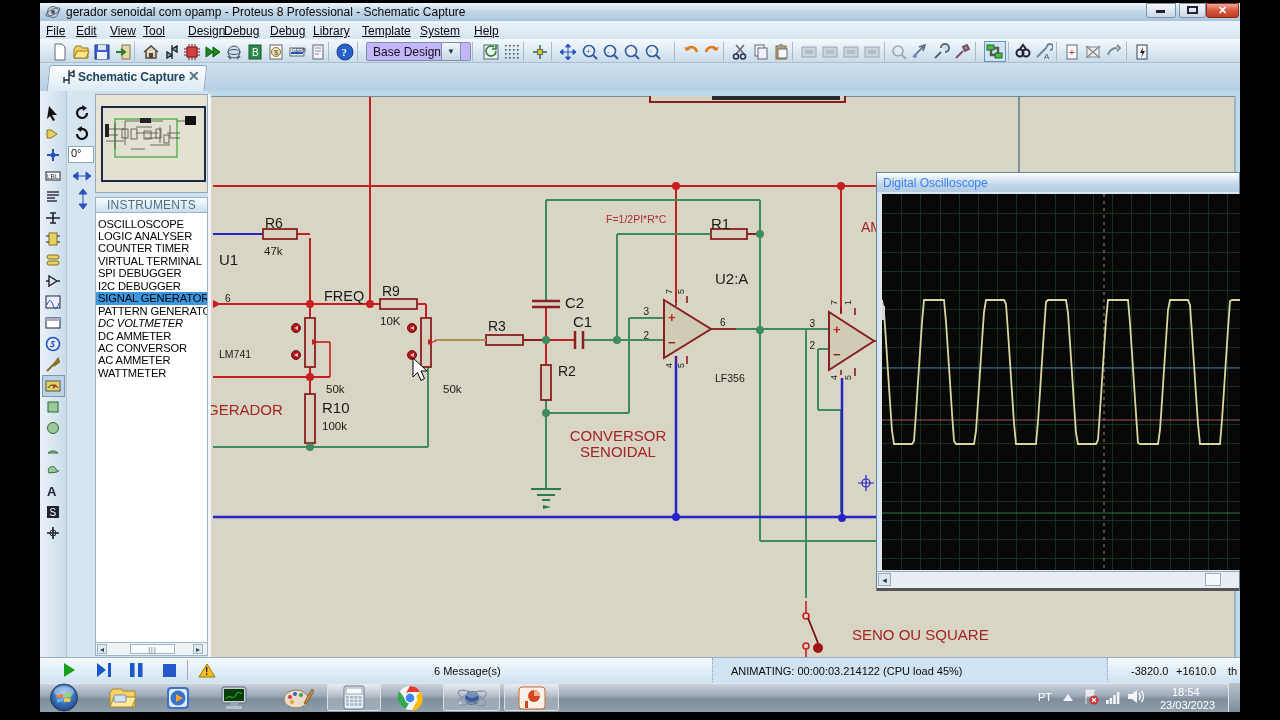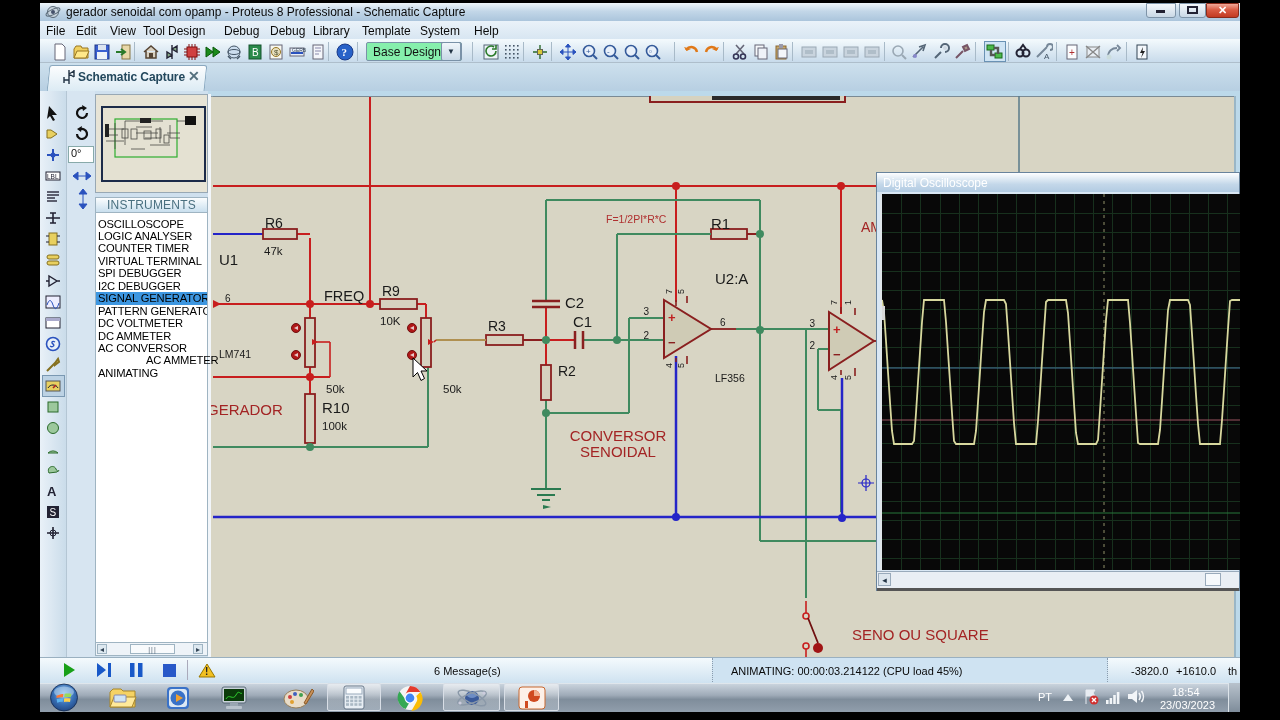--- a/index.html
+++ b/index.html
@@ -1,18 +1,18 @@
 <!DOCTYPE html>
 <html><head><meta charset="utf-8">
 <style>
 html,body{margin:0;padding:0;background:#000;width:1280px;height:720px;overflow:hidden;}
 *{box-sizing:border-box;}
 body{font-family:"Liberation Sans",sans-serif;position:relative;width:1280px;height:720px;}
 .abs{position:absolute;}
-.mi{position:absolute;top:24px;font-size:12px;color:#0a0a0a;}
+.mi{position:absolute;top:24px;font-size:12px;color:#0a0a0a;text-decoration:underline;}
 .ii{position:absolute;left:98px;width:109px;font-size:11.2px;letter-spacing:-0.15px;color:#000;white-space:nowrap;overflow:hidden;z-index:6;}
 .st{position:absolute;font-size:11px;color:#0a0a0a;z-index:12;}
 </style></head>
 <body>
 <div class="abs" style="left:40px;top:3px;width:1200px;height:680px;background:#cfe0ee;"></div>
 <div class="abs" style="left:40px;top:3px;width:1200px;height:18px;background:linear-gradient(#eef5fa,#c3d7e8 45%,#abc5dc);"></div>
 <svg class="abs" style="left:45px;top:4px" width="16" height="16">
     <circle cx="8" cy="8" r="5.5" fill="#c8d4de" stroke="#5a6a78"></circle>
     <circle cx="8" cy="8" r="2" fill="#44506a"></circle>
     <ellipse cx="8" cy="8" rx="7.5" ry="2.6" fill="none" stroke="#5a6a78" transform="rotate(-25 8 8)"></ellipse>
@@ -21,21 +21,21 @@
 <div class="abs" style="left:1146px;top:3px;width:30px;height:15px;background:linear-gradient(#f4f8fb,#c9d8e6);border:1px solid #7e94a8;border-radius:0 0 3px 3px;"></div>
 <div class="abs" style="left:1156px;top:10px;width:9px;height:3px;background:#223;"></div>
 <div class="abs" style="left:1179px;top:3px;width:27px;height:15px;background:linear-gradient(#f4f8fb,#c9d8e6);border:1px solid #7e94a8;border-radius:0 0 3px 3px;"></div>
 <div class="abs" style="left:1187px;top:6px;width:11px;height:8px;border:2px solid #223;"></div>
 <div class="abs" style="left:1206px;top:3px;width:33px;height:15px;background:linear-gradient(#f0a898,#d95b43 45%,#c23a22);border:1px solid #8a2a1a;border-radius:0 0 3px 3px;color:#fff;font-size:11px;font-weight:bold;text-align:center;line-height:13px;">✕</div>
 <div class="abs" style="left:40px;top:21px;width:1200px;height:18px;background:linear-gradient(#eaf2f9,#d8e6f2);"></div>
 <div class="mi" style="left:46px;">File</div>
 <div class="mi" style="left:76px;">Edit</div>
 <div class="mi" style="left:110px;">View</div>
 <div class="mi" style="left:143px;">Tool</div>
-<div class="mi" style="left:168px;text-align:right;">Design</div>
+<div class="mi" style="left:188px;text-align:right;">Design</div>
 <div class="mi" style="left:224px;">Debug</div>
 <div class="mi" style="left:270px;">Debug</div>
 <div class="mi" style="left:313px;">Library</div>
 <div class="mi" style="left:362px;">Template</div>
 <div class="mi" style="left:420px;">System</div>
 <div class="mi" style="left:474px;text-align:center;">Help</div>
 <div class="abs" style="left:40px;top:39px;width:1200px;height:24px;background:linear-gradient(#f4fafd,#d5e4f0 70%,#c8dbeb);border-bottom:1px solid #aebecb;"></div>
 <svg class="abs" style="left:51px;top:43px" width="18" height="18" viewBox="0 0 18 18">
     <path d="M4 1h7l3 3v13H4z" fill="#fff" stroke="#667"></path>
   </svg>
@@ -86,21 +86,21 @@
     <text x="4" y="9" font-size="5" fill="#345">GERB</text>
   </svg>
 <svg class="abs" style="left:309px;top:43px" width="18" height="18" viewBox="0 0 18 18">
     <rect x="4" y="2" width="10" height="14" fill="#f4f6fa" stroke="#667"></rect>
     <path d="M6 5h6M6 8h6M6 11h4" stroke="#88a"></path>
   </svg>
 <svg class="abs" style="left:336px;top:43px" width="18" height="18" viewBox="0 0 18 18">
     <circle cx="9" cy="9" r="8" fill="#2862c8" stroke="#1a3a88"></circle>
     <text x="5.5" y="13" font-size="11" fill="#fff" font-weight="bold" font-family="Liberation Serif">?</text>
   </svg>
-<div class="abs" style="left:366px;top:42px;width:96px;height:19px;background:#86efac;border:1px solid #7a92a8;border-radius:2px;font-size:12px;color:#111;padding:2px 0 12px 6px;">Base Design</div>
+<div class="abs" style="left:366px;top:42px;width:105px;height:19px;background:#c4b5fd;border:1px solid #7a92a8;border-radius:2px;font-size:12px;color:#111;padding:2px 0 12px 6px;">Base Design</div>
 <div class="abs" style="left:441px;top:42px;width:20px;height:19px;background:linear-gradient(#f0f6fa,#c8d8e6);border:1px solid #7a92a8;border-radius:2px;font-size:8px;color:#234;text-align:center;line-height:18px;">▼</div>
 <svg class="abs" style="left:482px;top:43px" width="18" height="18" viewBox="0 0 18 18">
     <rect x="2" y="2" width="14" height="14" fill="#eef4f8" stroke="#567"></rect>
     <path d="M12 4a5 5 0 1 0 2 4M14 2v4h-4" stroke="#2a7a2a" stroke-width="1.6" fill="none"></path>
   </svg>
 <svg class="abs" style="left:503px;top:43px" width="18" height="18" viewBox="0 0 18 18">
     <g fill="#456">
       <rect x="2" y="2" width="1.6" height="1.6"></rect>
       <rect x="2" y="6" width="1.6" height="1.6"></rect>
       <rect x="2" y="10" width="1.6" height="1.6"></rect>
@@ -366,25 +366,25 @@
 <div class="abs" style="left:95px;top:213px;width:113px;height:429px;background:#fff;border-left:1px solid #9fb4c2;border-right:1px solid #9fb4c2;"></div>
 <div class="abs" style="left:96px;top:292px;width:111px;height:13px;background:#3d96e0;z-index:5;"></div>
 <div class="ii" style="top:217.5px;">OSCILLOSCOPE</div>
 <div class="ii" style="top:229.95px;">LOGIC ANALYSER</div>
 <div class="ii" style="top:242.39999999999998px;">COUNTER TIMER</div>
 <div class="ii" style="top:254.84999999999997px;">VIRTUAL TERMINAL</div>
 <div class="ii" style="top:267.29999999999995px;">SPI DEBUGGER</div>
 <div class="ii" style="top:279.74999999999994px;">I2C DEBUGGER</div>
 <div class="ii" style="top:292.19999999999993px;">SIGNAL GENERATOR</div>
 <div class="ii" style="top:304.6499999999999px;">PATTERN GENERATO</div>
-<div class="ii" style="top:317.0999999999999px;">DC VOLTMETER</div>
+<div class="ii" style="top:317.0999999999999px;font-style:italic;">DC VOLTMETER</div>
 <div class="ii" style="top:329.5499999999999px;">DC AMMETER</div>
 <div class="ii" style="top:341.9999999999999px;">AC CONVERSOR</div>
-<div class="ii" style="top:354.4499999999999px;margin-left:48px;">AC AMMETER</div>
-<div class="ii" style="top:366.89999999999986px;">ANIMATING</div>
+<div class="ii" style="top:354.4499999999999px;">AC AMMETER</div>
+<div class="ii" style="top:366.89999999999986px;">WATTMETER</div>
 <div class="abs" style="left:95px;top:642px;width:113px;height:14px;background:#eef3f8;border:1px solid #9fb4c2;"></div>
 <div class="abs" style="left:97px;top:644px;width:10px;height:10px;background:#dde8f0;border:1px solid #9fb4c2;font-size:8px;line-height:9px;text-align:center;color:#345;">◂</div>
 <div class="abs" style="left:130px;top:644px;width:45px;height:10px;background:#f8fafc;border:1px solid #9fb4c2;font-size:7px;line-height:9px;text-align:center;color:#567;letter-spacing:1px;">|||</div>
 <div class="abs" style="left:193px;top:644px;width:10px;height:10px;background:#dde8f0;border:1px solid #9fb4c2;font-size:8px;line-height:9px;text-align:center;color:#345;">▸</div>
 <div class="abs" style="left:208px;top:91px;width:1032px;height:566px;background:#bcd9ea;"></div>
 <div class="abs" style="left:208px;top:94px;width:3px;height:563px;background:#f2f6fa;"></div>
 <div class="abs" style="left:211px;top:96px;width:1025px;height:561px;background:#d8d5c4;border-top:1px solid #8a9aa5;"></div>
 <svg class="abs" style="left:211px;top:96px;z-index:3" width="1025" height="561" viewBox="0 0 1025 561">
 <line x1="2" y1="0.5" x2="1024" y2="0.5" stroke="#7a8a94" stroke-width="1"></line>
 <line x1="808" y1="0" x2="808" y2="76" stroke="#5a7a8a" stroke-width="1.5"></line>
@@ -537,21 +537,21 @@
 <text x="407" y="345" font-size="15" fill="#a32424" text-anchor="middle">CONVERSOR</text>
 <text x="407" y="361" font-size="15" fill="#a32424" text-anchor="middle">SENOIDAL</text>
 <g stroke="#2424c8" stroke-width="1.2" fill="none">
       <circle cx="655" cy="387" r="4"></circle>
       <path d="M655 379v16M647 387h16"></path>
     </g>
 <path d="M202 262l0 19 4.5-4.5 3.5 8 3.5-2-3.5-7.5 6 0z" fill="#fff" stroke="#000" stroke-width="1"></path>
 </svg>
 <div class="abs" style="left:876px;top:172px;width:364px;height:419px;background:#d9e7f4;border:1px solid #68839c;z-index:5;"></div>
 <div class="abs" style="left:877px;top:173px;width:362px;height:19px;background:linear-gradient(#fdfeff,#c3d7e9 60%,#b2cbe2);z-index:6;"></div>
-<div class="abs" style="left:883px;top:176px;font-size:12px;color:#ffffff;z-index:7;">Digital Oscilloscope</div>
+<div class="abs" style="left:883px;top:176px;font-size:12px;color:#3b82f6;z-index:7;">Digital Oscilloscope</div>
 <div class="abs" style="left:880px;top:194px;width:360px;height:376px;background:#080808;border-left:2px solid #e0e6ea;z-index:6;"></div>
 <svg class="abs" style="left:882px;top:194px;z-index:7" width="358" height="376" viewBox="0 0 358 376">
     <g stroke="#17301d" stroke-width="1" shape-rendering="crispEdges">
       <line x1="19" y1="0" x2="19" y2="376"></line>
       <line x1="38" y1="0" x2="38" y2="376"></line>
       <line x1="58" y1="0" x2="58" y2="376"></line>
       <line x1="77" y1="0" x2="77" y2="376"></line>
       <line x1="96" y1="0" x2="96" y2="376"></line>
       <line x1="115" y1="0" x2="115" y2="376"></line>
       <line x1="134" y1="0" x2="134" y2="376"></line>

